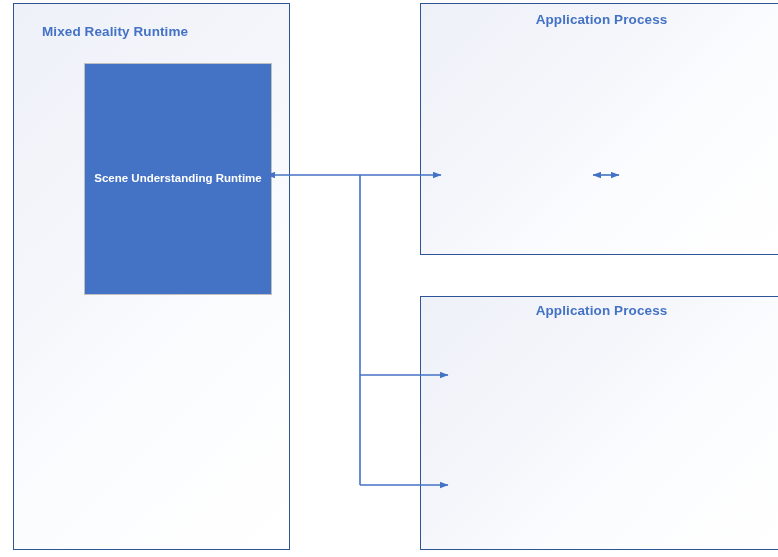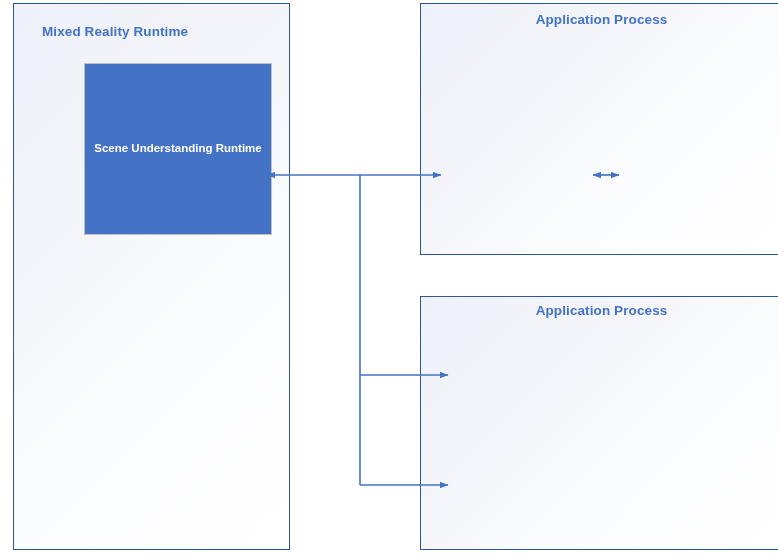--- a/index.html
+++ b/index.html
@@ -89,21 +89,21 @@
     font-weight: bold;
     text-align: center;
     line-height: 1.2;
   }
   .node.blue   { background: #4472C4; }
 
   #node-scene-understanding-runtime {
     left: 70px;
     top: 59px;
     width: 188px;
-    height: 172px;
+    height: 232px;
   }
 
   
   #connectors {
     position: absolute;
     left: 0; top: 0;
     width: 778px;
     height: 557px;
     pointer-events: none;
   }

